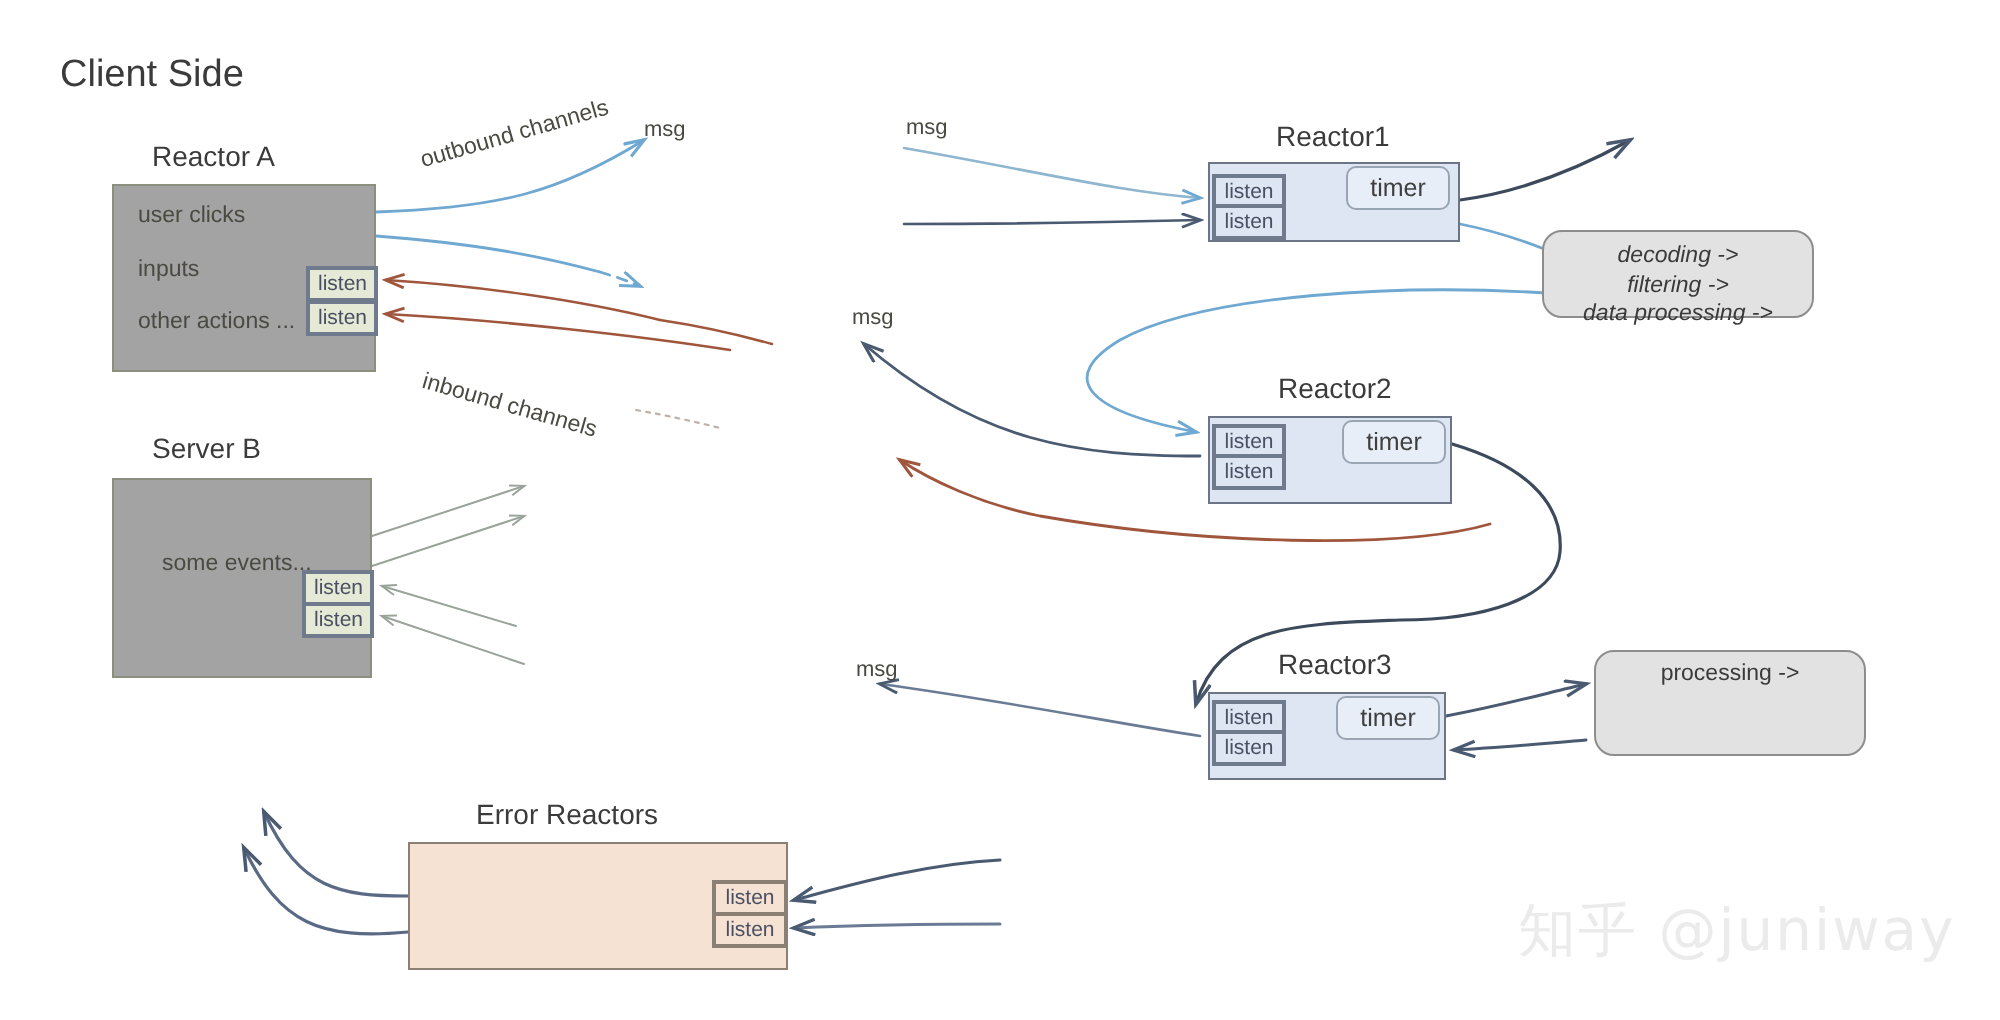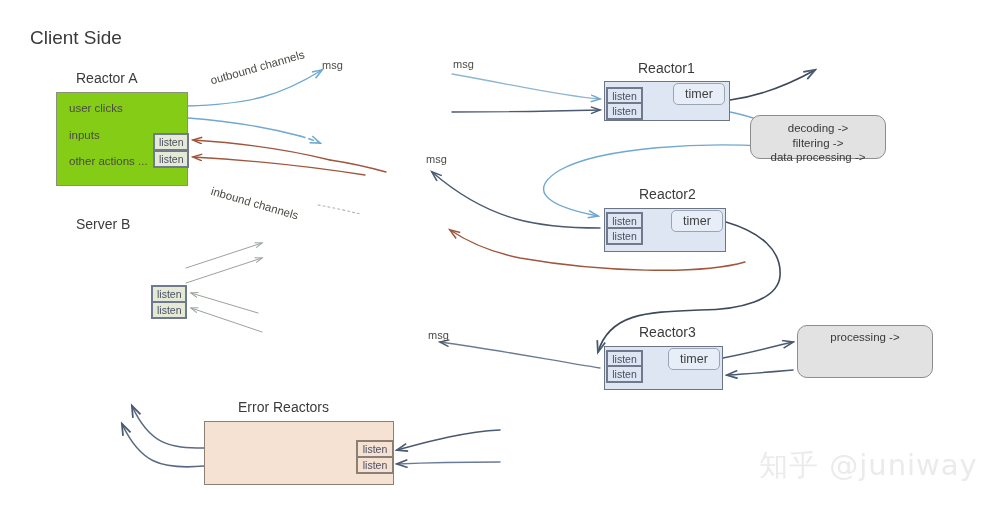--- a/index.html
+++ b/index.html
@@ -2,21 +2,21 @@
 <html><head>
 <meta charset="utf-8">
 <style>
   html,body{margin:0;padding:0;background:#ffffff;}
   body{width:1000px;height:510px;overflow:hidden;font-family:"Liberation Sans",sans-serif;}
   #stage{position:relative;width:1000px;height:510px;background:#fff;}
   svg.layer{position:absolute;left:0;top:0;width:1000px;height:510px;pointer-events:none;}
   .section-title{position:absolute;font-size:19px;color:#3b3b3b;font-family:"Liberation Sans",sans-serif;white-space:nowrap;}
   .box-title{position:absolute;font-size:14px;color:#3b3b3b;white-space:nowrap;}
   .node{position:absolute;box-sizing:border-box;}
-  .node.client{background:#84cc16;border:1px solid #8a8f7e;}
+  .node.client{background:#a3a3a3;border:1px solid #8a8f7e;}
   .node.error{background:#f6e2d3;border:1px solid #8c7f74;}
   .node.reactor{background:#dde6f2;border:1px solid #6b7585;}
   .node-text{position:absolute;font-size:11.5px;color:#4a4a42;white-space:nowrap;}
   .listen{position:absolute;box-sizing:border-box;font-size:10.5px;line-height:12px;
           padding:1px 4px 1px 4px;color:#4a4f63;white-space:nowrap;text-align:center;}
   .listen.c{background:#e4ead5;border:1px solid #6f7a8c;box-shadow:inset 0 0 0 1px #e4ead5,0 0 0 1px #6f7a8c;}
   .listen.r{background:#dde6f2;border:1px solid #6f7a8c;box-shadow:inset 0 0 0 1px #dde6f2,0 0 0 1px #6f7a8c;}
   .listen.e{background:#f6e2d3;border:1px solid #8c7f74;box-shadow:inset 0 0 0 1px #f6e2d3,0 0 0 1px #8c7f74;}
   .timer{position:absolute;box-sizing:border-box;background:#e8eef7;border:1px solid #9aa5b4;
          border-radius:5px;font-size:12.5px;color:#3f3f3f;text-align:center;line-height:20px;}
@@ -104,36 +104,39 @@
     <div class="node-text" style="left:12px;top:62px;">other actions ...</div>
   </div>
   <div class="listen c" style="left:154px;top:134px;width:34px;">listen</div>
   <div class="listen c" style="left:154px;top:151px;width:34px;">listen</div>
 
   <div class="chan-label" style="left:209px;top:75px;transform:rotate(-16deg);">outbound channels</div>
   <div class="chan-label" style="left:213px;top:185px;transform:rotate(16deg);">inbound channels</div>
   <div class="msg" style="left:322px;top:59px;">msg</div>
 
   <div class="box-title" style="left:76px;top:216px;">Server B</div>
+  <div class="node client" style="left:56px;top:239px;width:130px;height:100px;">
+    <div class="node-text" style="left:24px;top:36px;">some events...</div>
+  </div>
   <div class="listen c" style="left:152px;top:286px;width:34px;">listen</div>
   <div class="listen c" style="left:152px;top:302px;width:34px;">listen</div>
 
   <div class="box-title" style="left:238px;top:399px;">Error Reactors</div>
   <div class="node error" style="left:204px;top:421px;width:190px;height:64px;"></div>
   <div class="listen e" style="left:357px;top:441px;width:36px;">listen</div>
   <div class="listen e" style="left:357px;top:457px;width:36px;">listen</div>
 
   <div class="msg" style="left:453px;top:58px;">msg</div>
   <div class="box-title" style="left:638px;top:60px;">Reactor1</div>
   <div class="node reactor" style="left:604px;top:81px;width:126px;height:40px;"></div>
   <div class="listen r" style="left:607px;top:88px;width:35px;">listen</div>
   <div class="listen r" style="left:607px;top:103px;width:35px;">listen</div>
   <div class="timer" style="left:673px;top:83px;width:52px;height:22px;">timer</div>
 
-  <div class="proc" style="left:750px;top:115px;width:136px;height:44px;padding-top:5px;">
+  <div class="proc" style="left:771px;top:115px;width:136px;height:44px;padding-top:5px;font-style:italic;">
     <span class="ln">decoding -&gt;</span>
     <span class="ln">filtering -&gt;</span>
     <span class="ln">data processing -&gt;</span>
   </div>
 
   <div class="msg" style="left:426px;top:153px;">msg</div>
   <div class="box-title" style="left:639px;top:186px;">Reactor2</div>
   <div class="node reactor" style="left:604px;top:208px;width:122px;height:44px;"></div>
   <div class="listen r" style="left:607px;top:213px;width:35px;">listen</div>
   <div class="listen r" style="left:607px;top:228px;width:35px;">listen</div>

